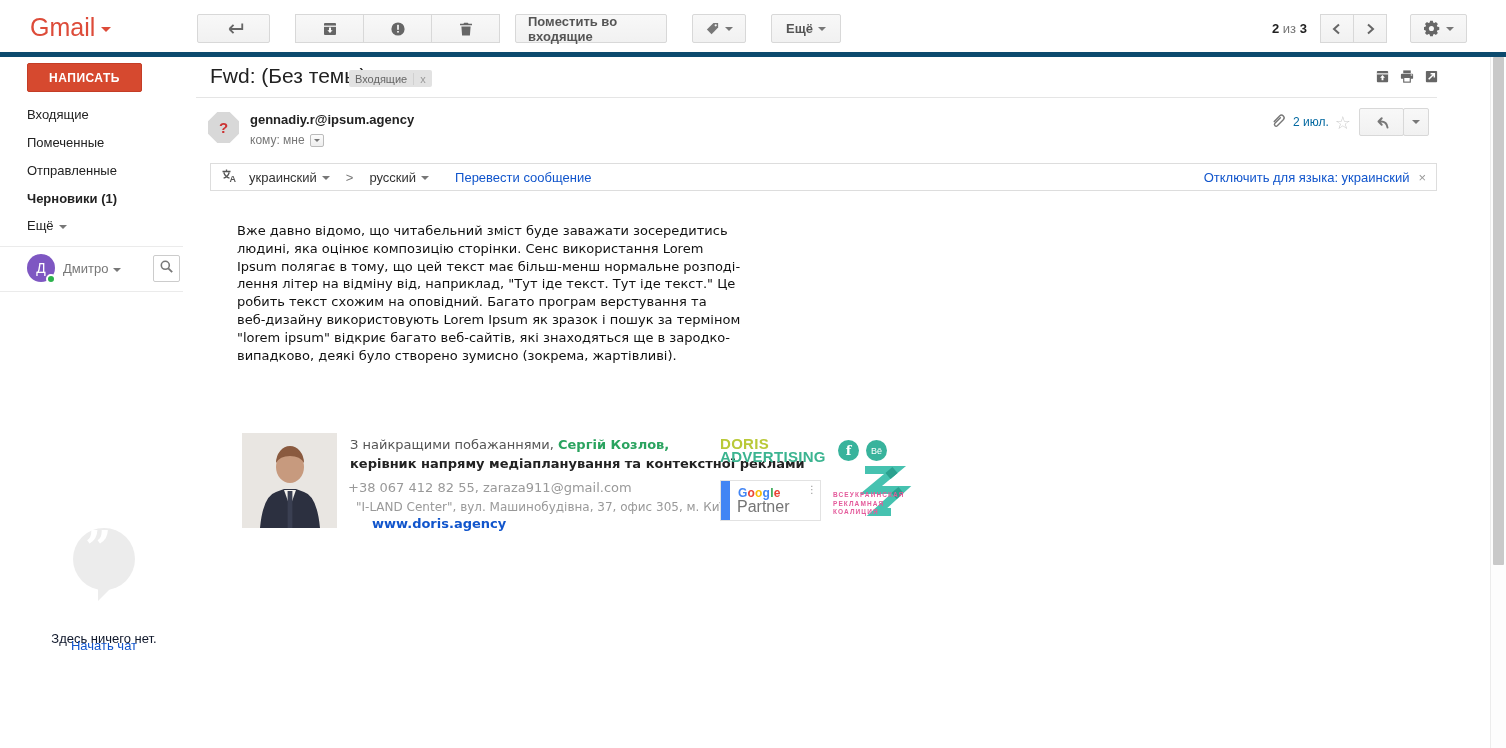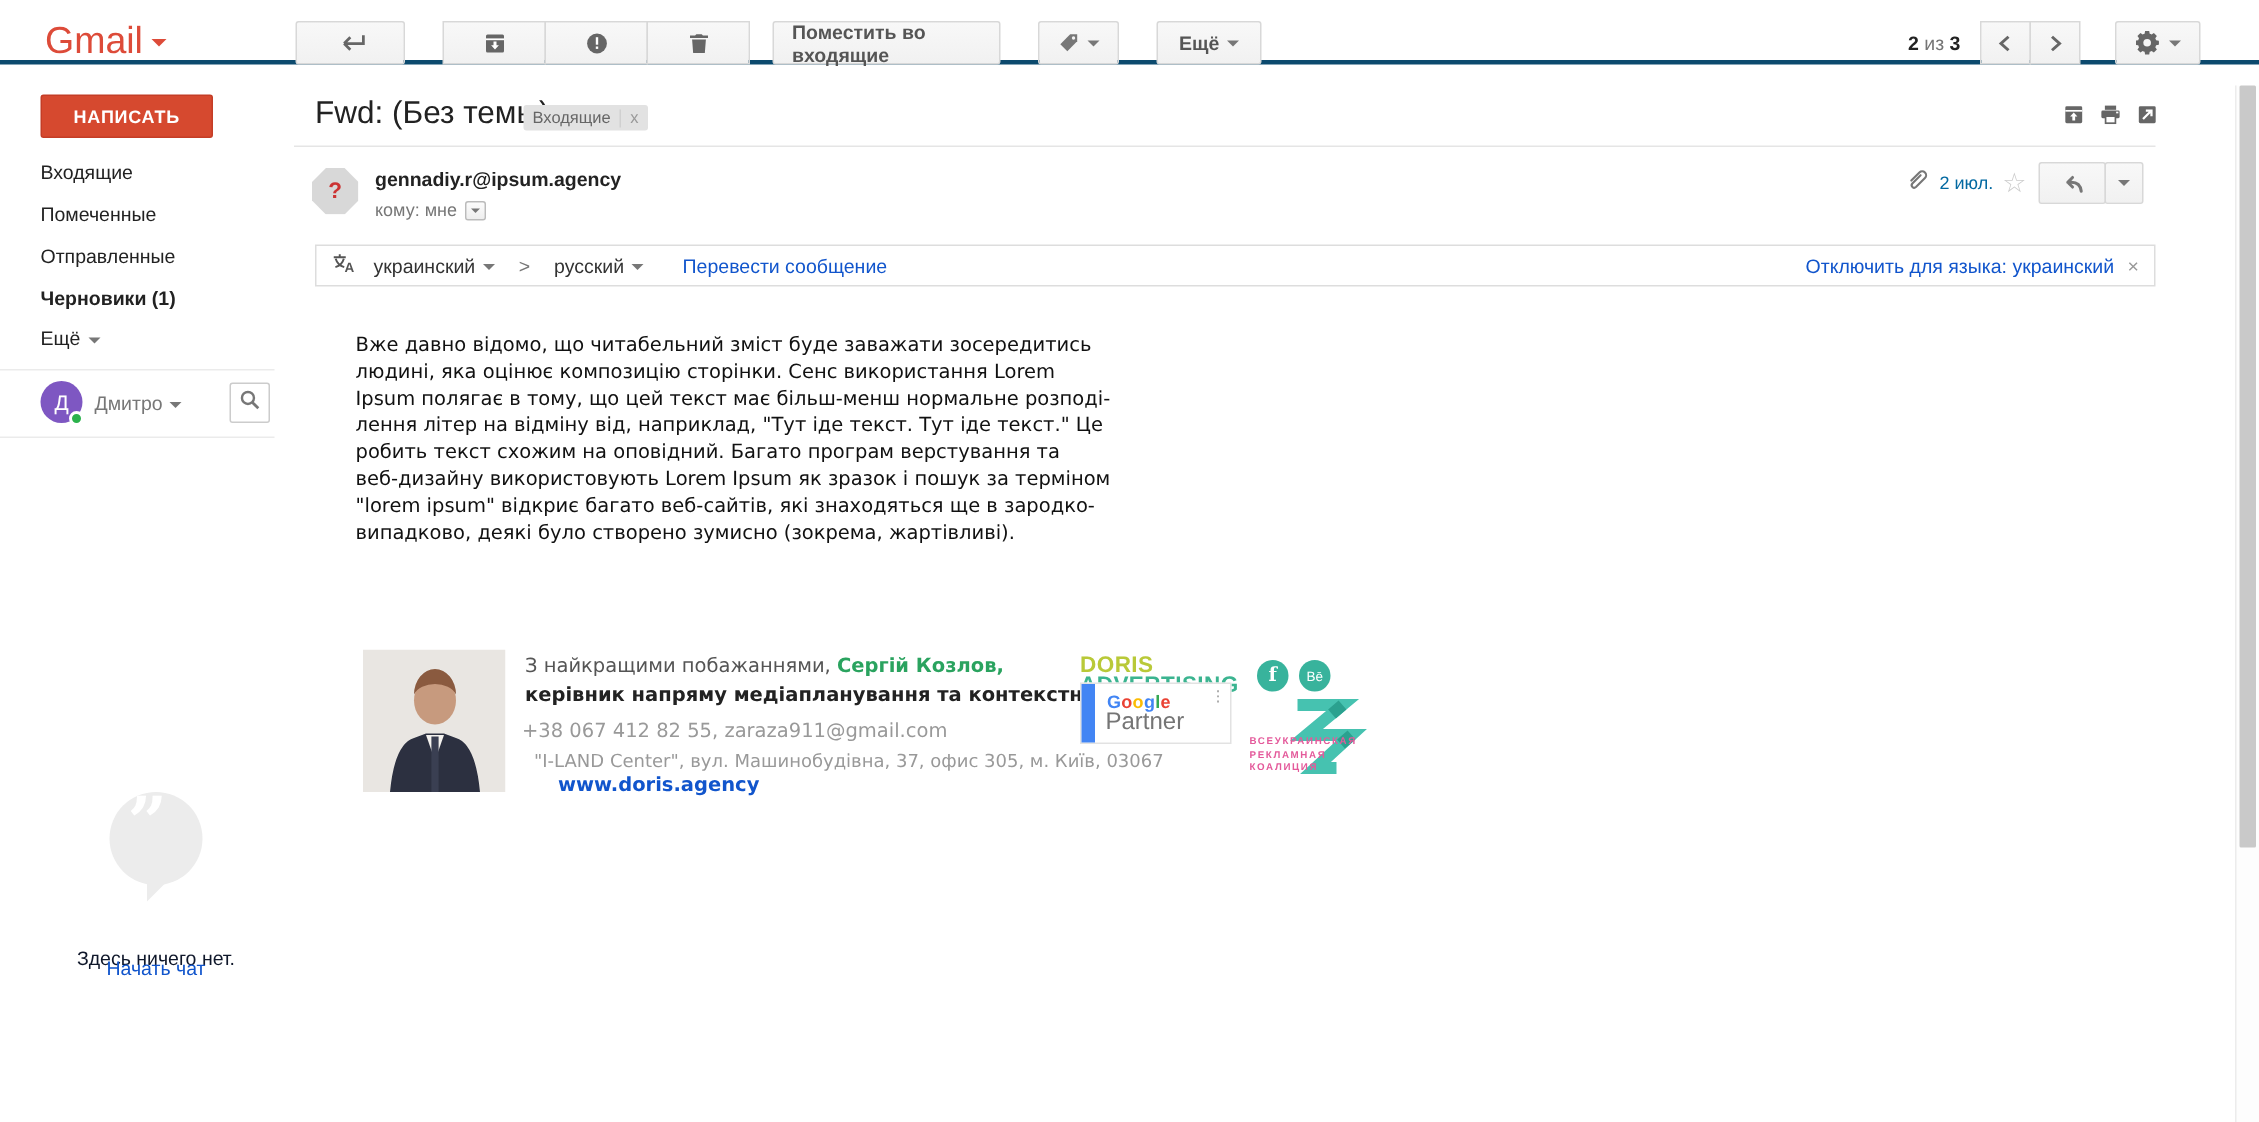--- a/index.html
+++ b/index.html
@@ -3,21 +3,21 @@
 <meta charset="utf-8">
 <style>
   * { margin:0; padding:0; box-sizing:border-box; }
   html,body { background:#fff; }
   #page {
     position:relative; width:1506px; height:748px; overflow:hidden;
     background:#fff; font-family:"Liberation Sans", sans-serif; color:#222;
   }
 
   
-  #toolbar { position:absolute; top:0; left:0; right:0; height:43px; background:#fff; border-bottom:3px solid #0c4a6e; }
+  #toolbar { position:absolute; top:0; left:0; right:0; height:57px; background:#fff; border-bottom:5px solid #0c4a6e; }
   .gmail-logo { position:absolute; left:30px; top:13px; font-size:25px; color:#dd4b39; cursor:pointer; }
   .caret { display:inline-block; width:0; height:0; border-left:4px solid transparent; border-right:4px solid transparent; border-top:4px solid #777; vertical-align:middle; margin-left:5px; }
   .caret.red { border-top-color:#dd4b39; margin-left:6px; border-left-width:5px; border-right-width:5px; border-top-width:5px; }
   .btn {
     position:absolute; top:14px; height:29px; display:flex; align-items:center; justify-content:center;
     background:linear-gradient(#f8f8f8,#f1f1f1); border:1px solid #d8d8d8; border-radius:2px;
     color:#555; font-size:13px; font-weight:bold; cursor:pointer;
   }
   .btn-join { border-radius:0; }
   .btn svg { display:block; }
@@ -90,21 +90,21 @@
   .sig-addr { left:356px; top:500px; font-size:12px; color:#999; }
   .sig-site { left:372px; top:516px; font-size:13px; font-weight:bold; color:#15c; cursor:pointer; }
 
   .doris-logo { position:absolute; left:720px; top:437px; font-size:15px; font-weight:800; line-height:13px; letter-spacing:.3px; cursor:pointer; }
   .doris-l1 { color:#b9c938; }
   .doris-l2 { color:#3bb490; }
   .soc { position:absolute; top:440px; width:21px; height:21px; border-radius:50%; background:#38b39c; color:#fff; display:flex; align-items:center; justify-content:center; cursor:pointer; }
   .soc-fb { left:838px; font-family:"DejaVu Serif", serif; font-size:13px; font-weight:bold; }
   .soc-be { left:866px; font-size:9px; font-weight:normal; }
 
-  .partner { position:absolute; left:720px; top:455px; width:101px; height:41px; background:#fff; border:1px solid #e2e2e2; cursor:pointer; }
+  .partner { position:absolute; left:720px; top:480px; width:101px; height:41px; background:#fff; border:1px solid #e2e2e2; cursor:pointer; }
   .partner-stripe { position:absolute; left:0; top:0; bottom:0; width:9px; background:#4285f4; }
   .partner-google { position:absolute; left:17px; top:5px; font-size:12px; font-weight:bold; letter-spacing:.2px; }
   .partner-word { position:absolute; left:16px; top:17px; font-size:16px; color:#757575; }
   .partner-dots { position:absolute; right:3px; top:3px; color:#999; font-size:10px; font-family:"DejaVu Sans", sans-serif; }
   .partner-dots::after { content:"\22EE"; }
   .gl0,.gl3 { color:#4285F4; } .gl1,.gl5 { color:#EA4335; } .gl2 { color:#FBBC05; } .gl4 { color:#34A853; }
 
   .coalition { position:absolute; left:833px; top:464px; width:85px; height:66px; cursor:pointer; }
   .coalition svg { position:absolute; left:22px; top:0; }
   .coalition-text { position:absolute; left:0; top:27px; font-size:6.5px; font-weight:bold; color:#e45a9b; letter-spacing:1.1px; line-height:8.5px; }

